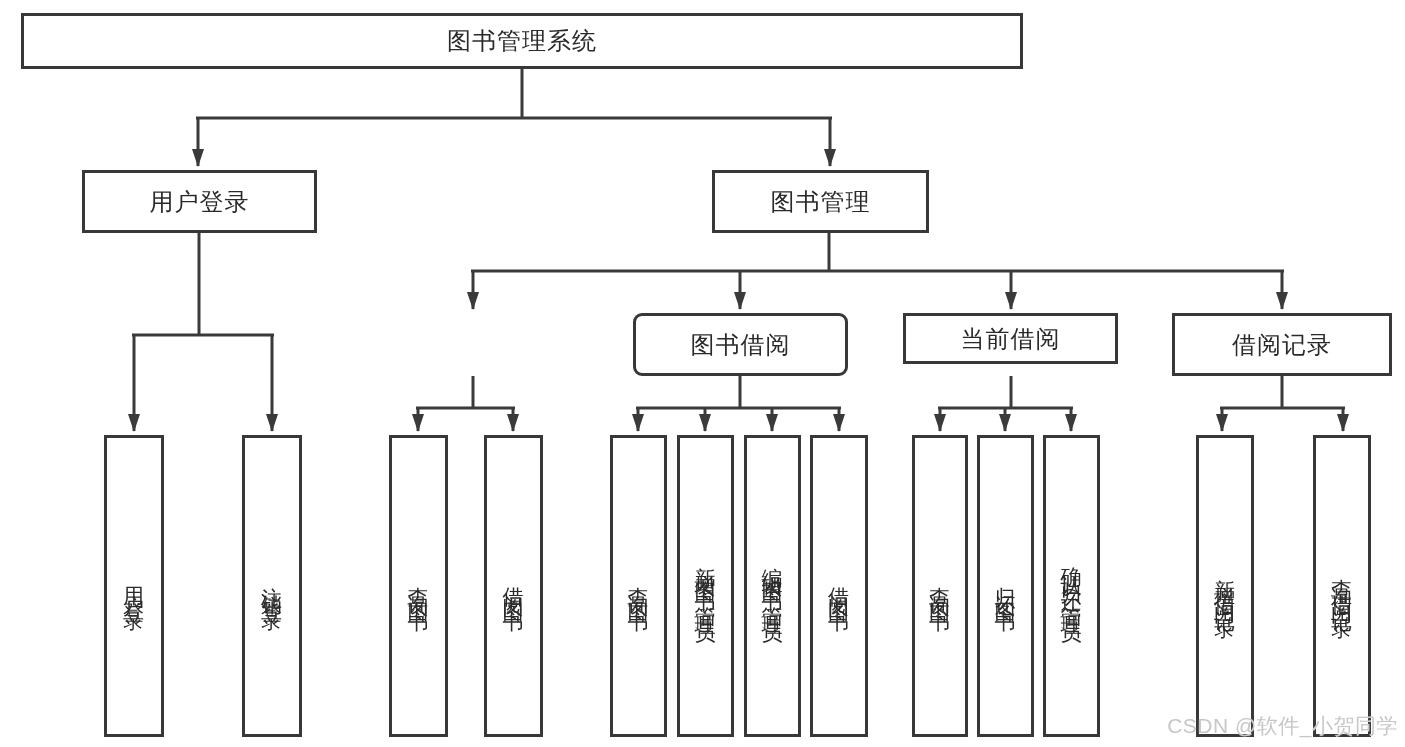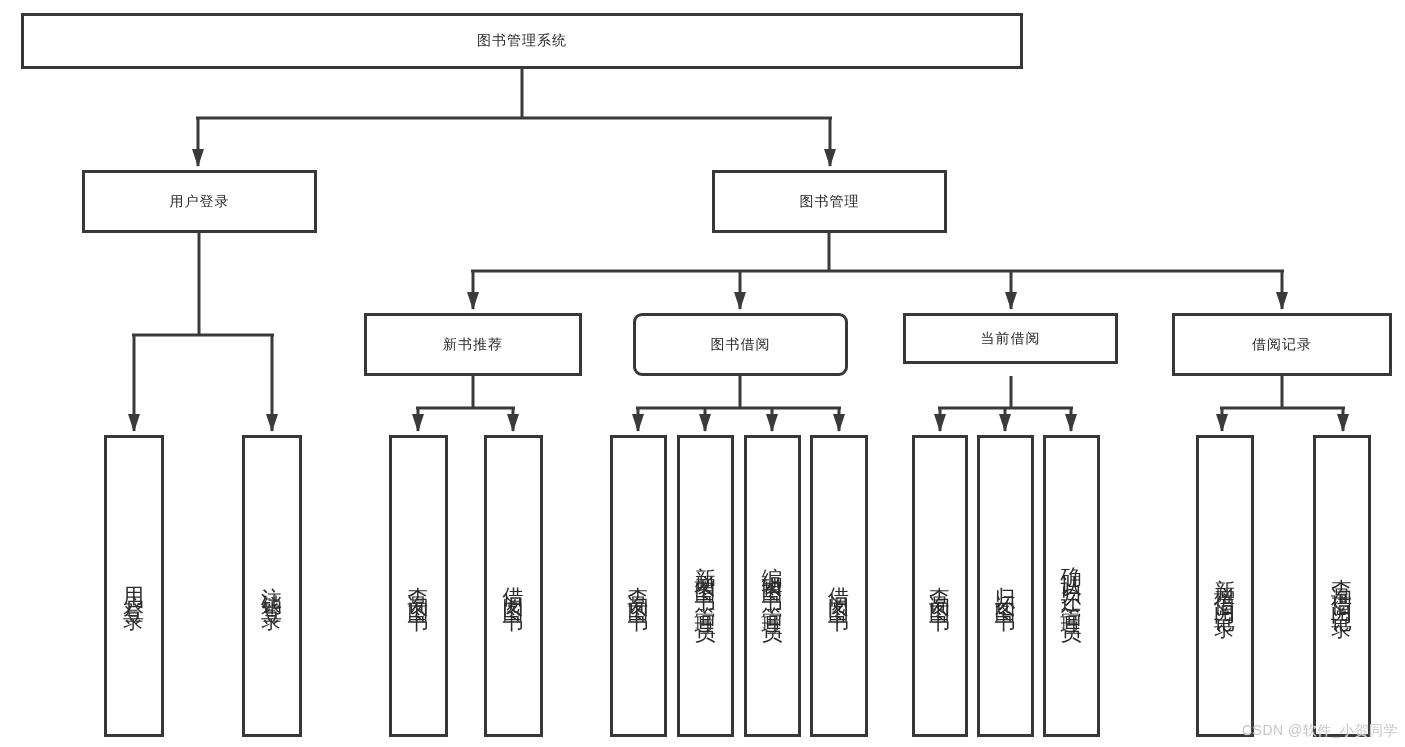--- a/index.html
+++ b/index.html
@@ -15,40 +15,40 @@
   .node {
     position: absolute;
     box-sizing: border-box;
     border: 3px solid #383838;
     background: #ffffff;
     color: #2a2a2a;
     display: flex;
     align-items: center;
     justify-content: center;
     z-index: 2;
-    font-size: 14px;
+    font-size: 24px;
     letter-spacing: 1px;
   }
   .leaf {
     font-size: 21px;
   }
   .leaf .vtext {
     writing-mode: vertical-rl;
     text-orientation: mixed;
     letter-spacing: 8px;
     line-height: 1;
     white-space: nowrap;
   }
   .watermark {
     position: absolute;
     right: 7px;
     bottom: 7px;
     z-index: 3;
     color: #c7c7c7;
-    font-size: 14px;
+    font-size: 21px;
     letter-spacing: 0.5px;
     text-shadow: 0 0 1px #ffffff;
   }
 </style>
 </head>
 <body>
 
 <div class="canvas">
 
   <svg class="wires" width="1405" height="747" viewBox="0 0 1405 747">
@@ -97,23 +97,22 @@
       <line x1="1282" y1="376" x2="1282" y2="408"></line>
       <line x1="1220" y1="408" x2="1345" y2="408"></line>
       <line x1="1222" y1="408" x2="1222" y2="431" marker-end="url(#arrow)"></line>
       <line x1="1343" y1="408" x2="1343" y2="431" marker-end="url(#arrow)"></line>
     </g>
   </svg>
 
   <div class="node" style="left:21px; top:13px; width:1002px; height:56px;">图书管理系统</div>
 
   <div class="node" style="left:82px; top:170px; width:235px; height:63px;">用户登录</div>
-  <div class="node" style="left:712px; top:170px; width:235px; height:63px;">图书管理</div>
+  <div class="node" style="left:712px; top:170px; width:217px; height:63px;">图书管理</div>
 
-  <div class="node" style="left:364px; top:313px; width:218px; height:63px;">新书推荐</div>
   <div class="node" style="left:633px; top:313px; width:215px; height:63px;border-radius:9px;">图书借阅</div>
   <div class="node" style="left:903px; top:313px; width:215px; height:51px;">当前借阅</div>
   <div class="node" style="left:1172px; top:313px; width:220px; height:63px;">借阅记录</div>
 
   <div class="node leaf" style="left:104px; top:435px; width:60px; height:302px;">
     <span class="vtext">用户登录</span>
   </div>
   <div class="node leaf" style="left:242px; top:435px; width:60px; height:302px;">
     <span class="vtext">注销登录</span>
   </div>

